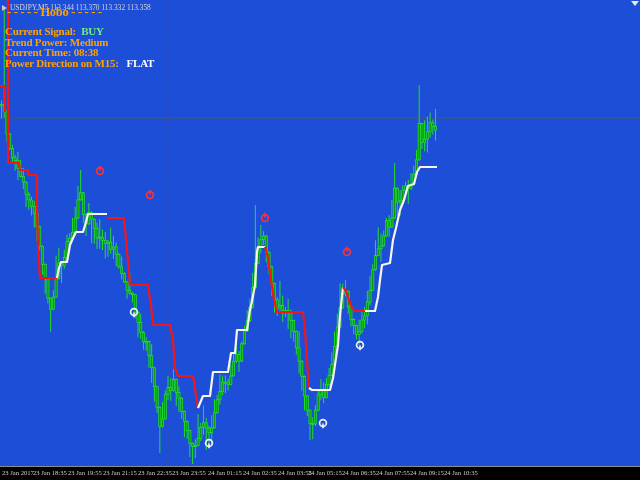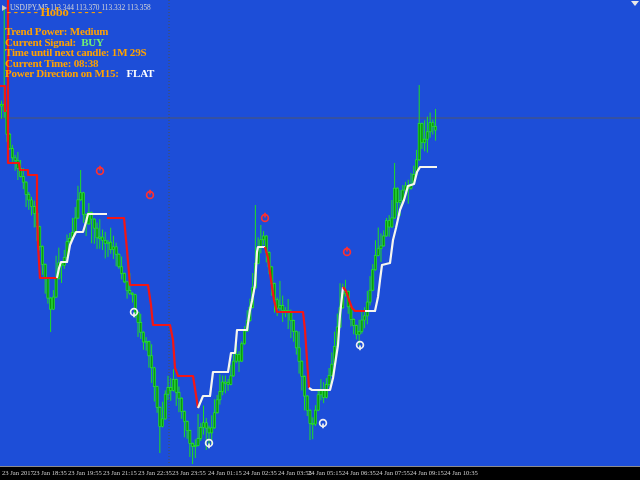--- a/index.html
+++ b/index.html
@@ -717,23 +717,22 @@
       </g>
     </svg>
 
   <div id="header">
     <div id="corner-tri"></div>
     <span id="symbol-text">USDJPY,M5  113.344 113.370 113.332 113.358</span>
   </div>
 
   <div id="panel">
     <div id="panel-title">- - - - -  Hobo  - - - - -</div>
+    <div class="row"><span>Current Signal:  </span><span class="val" style="color: rgb(115, 238, 115);">BUY</span></div>
     <div class="row"><span>Trend Power: Medium</span><span class="val"></span></div>
-    <div class="row"><span>Current Signal:  </span><span class="val" style="color: rgb(115, 238, 115);">BUY</span></div>
-    <div class="row"><span>Time until next candle: 1M 29S</span><span class="val"></span></div>
     <div class="row"><span>Current Time: 08:38</span><span class="val"></span></div>
     <div class="row"><span>Power Direction on M15:   </span><span class="val" style="color: rgb(255, 255, 255); margin-top: 45px;">FLAT</span></div>
   </div>
 
   <div id="shift-marker"></div>
 
   <div id="x-axis">
       <span class="x-label" style="left: 2px;">23 Jan 2017</span>
       <span class="x-label" style="left: 33px;">23 Jan 18:35</span>
       <span class="x-label" style="left: 68px;">23 Jan 19:55</span>

